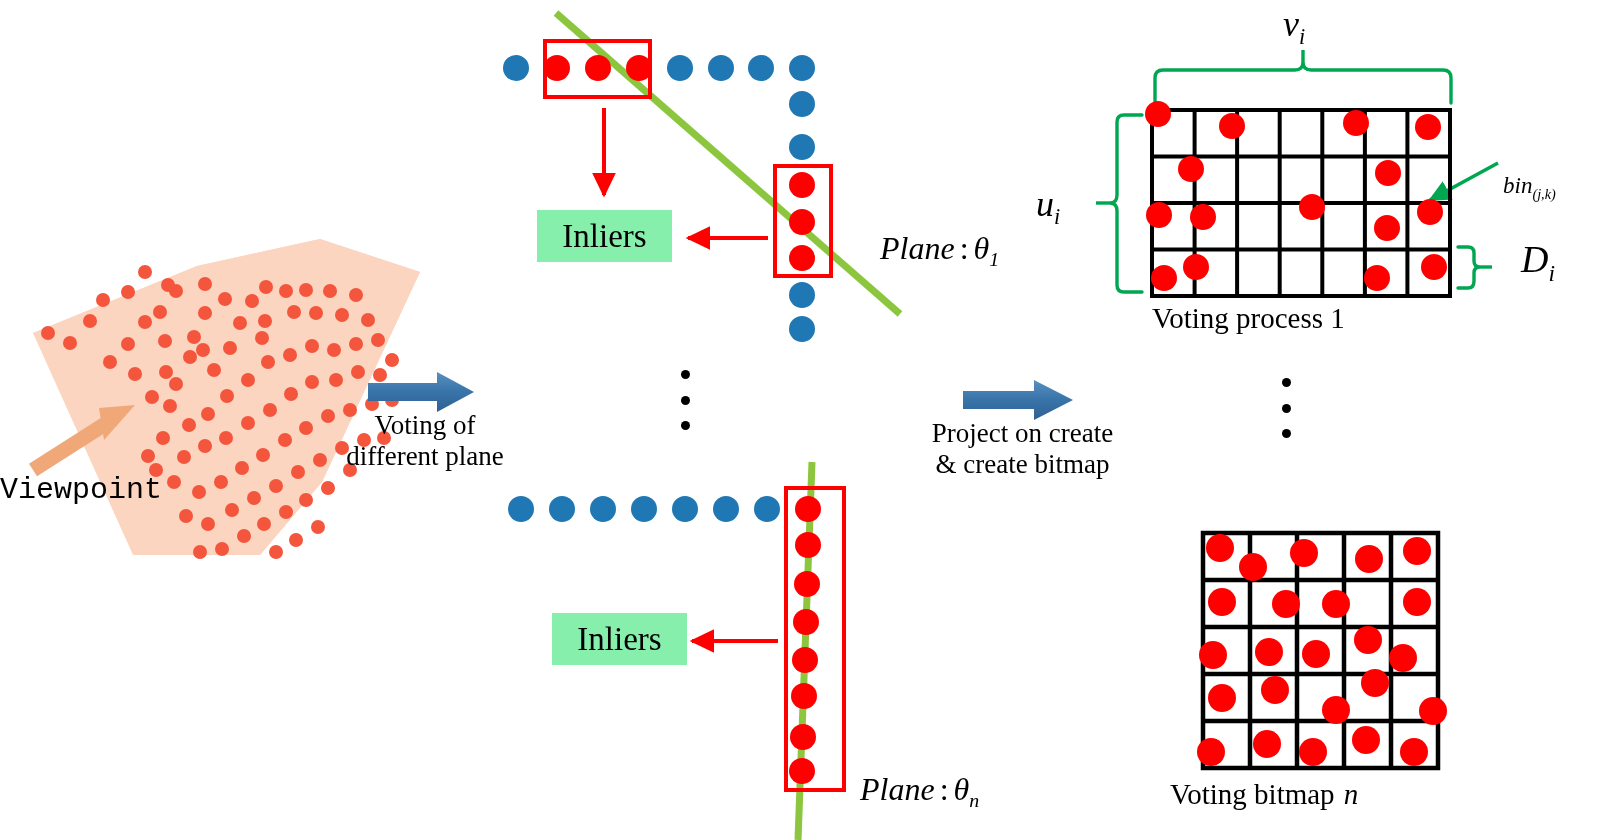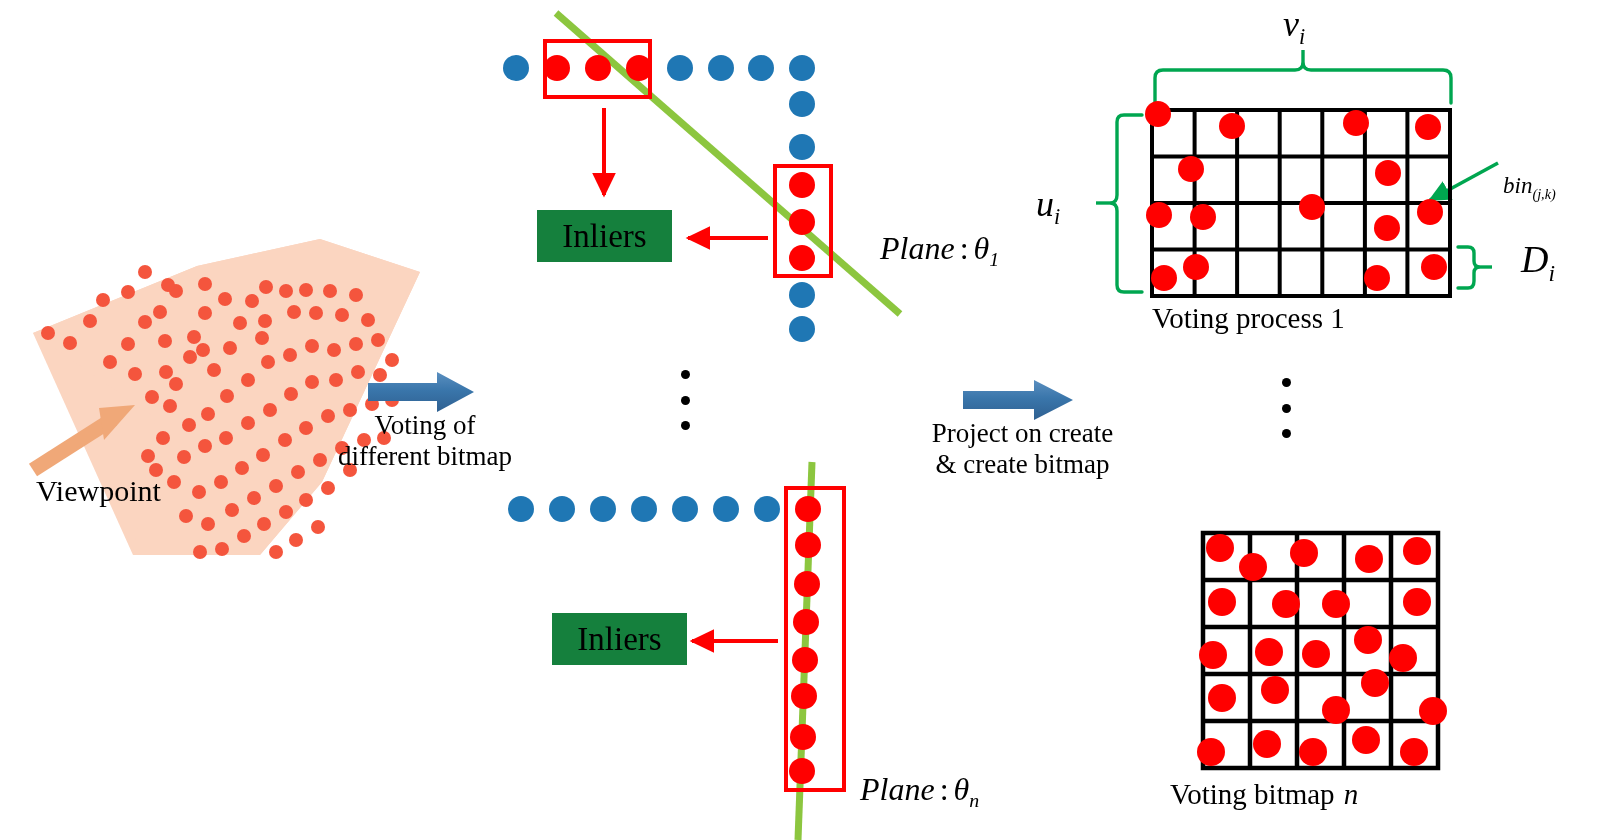--- a/index.html
+++ b/index.html
@@ -20,33 +20,33 @@
     left: 0; top: 0;
     width: 1600px;
     height: 840px;
   }
   .lbl {
     position: absolute;
     color: #000000;
     white-space: nowrap;
     line-height: 1.12;
   }
-  .lbl-serif { font-family: Liberation Serif, serif; padding-left: 36px; }
+  .lbl-serif { font-family: Liberation Mono, monospace; }
   .mathit {
     font-family: "Liberation Serif", "DejaVu Serif", serif;
     font-style: italic;
   }
   .sub {
     font-size: 0.62em;
     vertical-align: sub;
     font-style: italic;
   }
   .inliers-box {
     position: absolute;
-    background: #15803d;
+    background: #86efac;
     color: #000000;
     display: flex;
     align-items: center;
     justify-content: center;
     font-size: 33px;
     font-family: "Liberation Serif", "DejaVu Serif", serif;
   }
   .ellipsis-v {
     position: absolute;
     display: flex;
@@ -358,21 +358,21 @@
         <circle cx="1366" cy="740" r="14"></circle>
         <circle cx="1414" cy="752" r="14"></circle>
       </g>
     </g>
   </svg>
 
   <div class="lbl lbl-serif" style="left:0px; top:474px; font-size:30px;">Viewpoint</div>
 
   <div class="arrow-label" style="left:330px; top:410px; width:190px;">
     <div>Voting of</div>
-    <div>different bitmap</div>
+    <div>different plane</div>
   </div>
 
   <div class="arrow-label" style="left:915px; top:418px; width:215px;">
     <div>Project on create</div>
     <div>&amp; create bitmap</div>
   </div>
 
   <div class="inliers-box" style="left:537px; top:210px; width:135px; height:52px;">
     <span>Inliers</span>
   </div>

